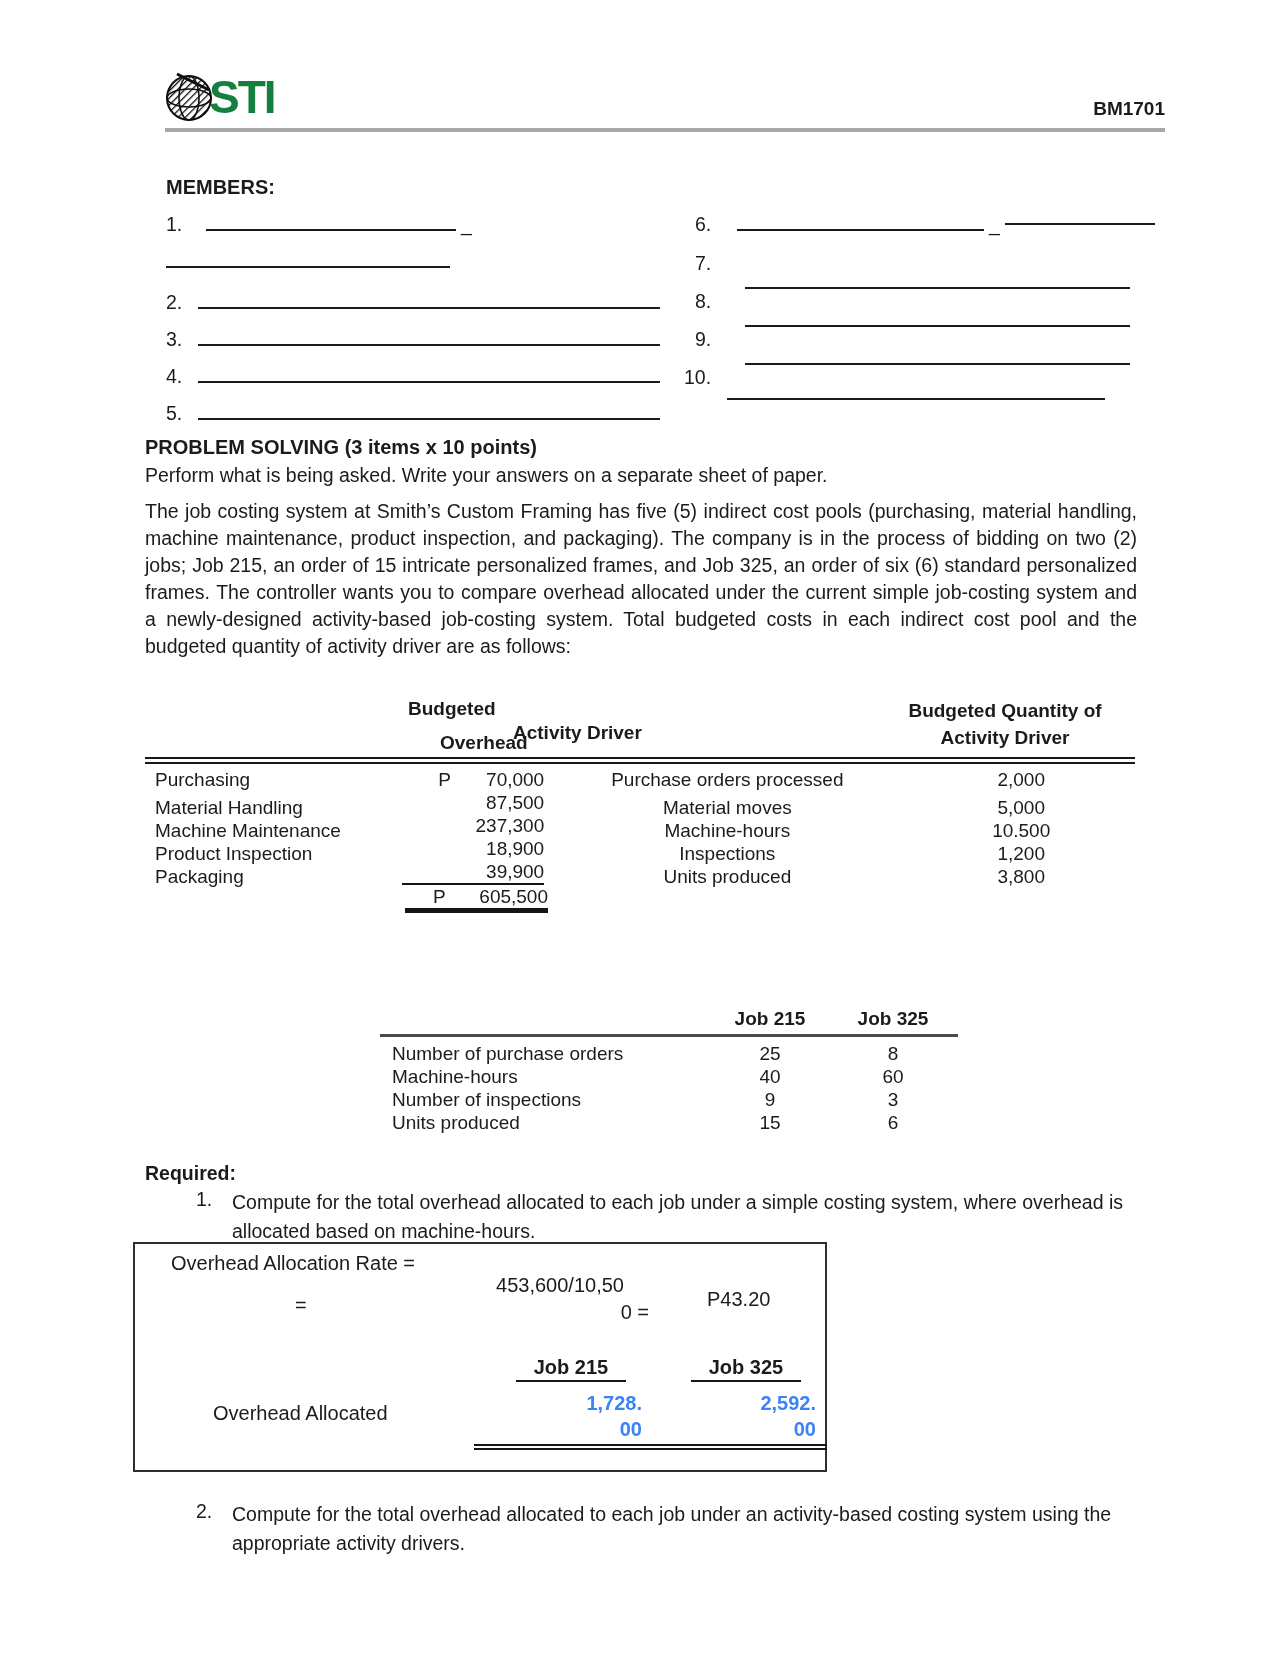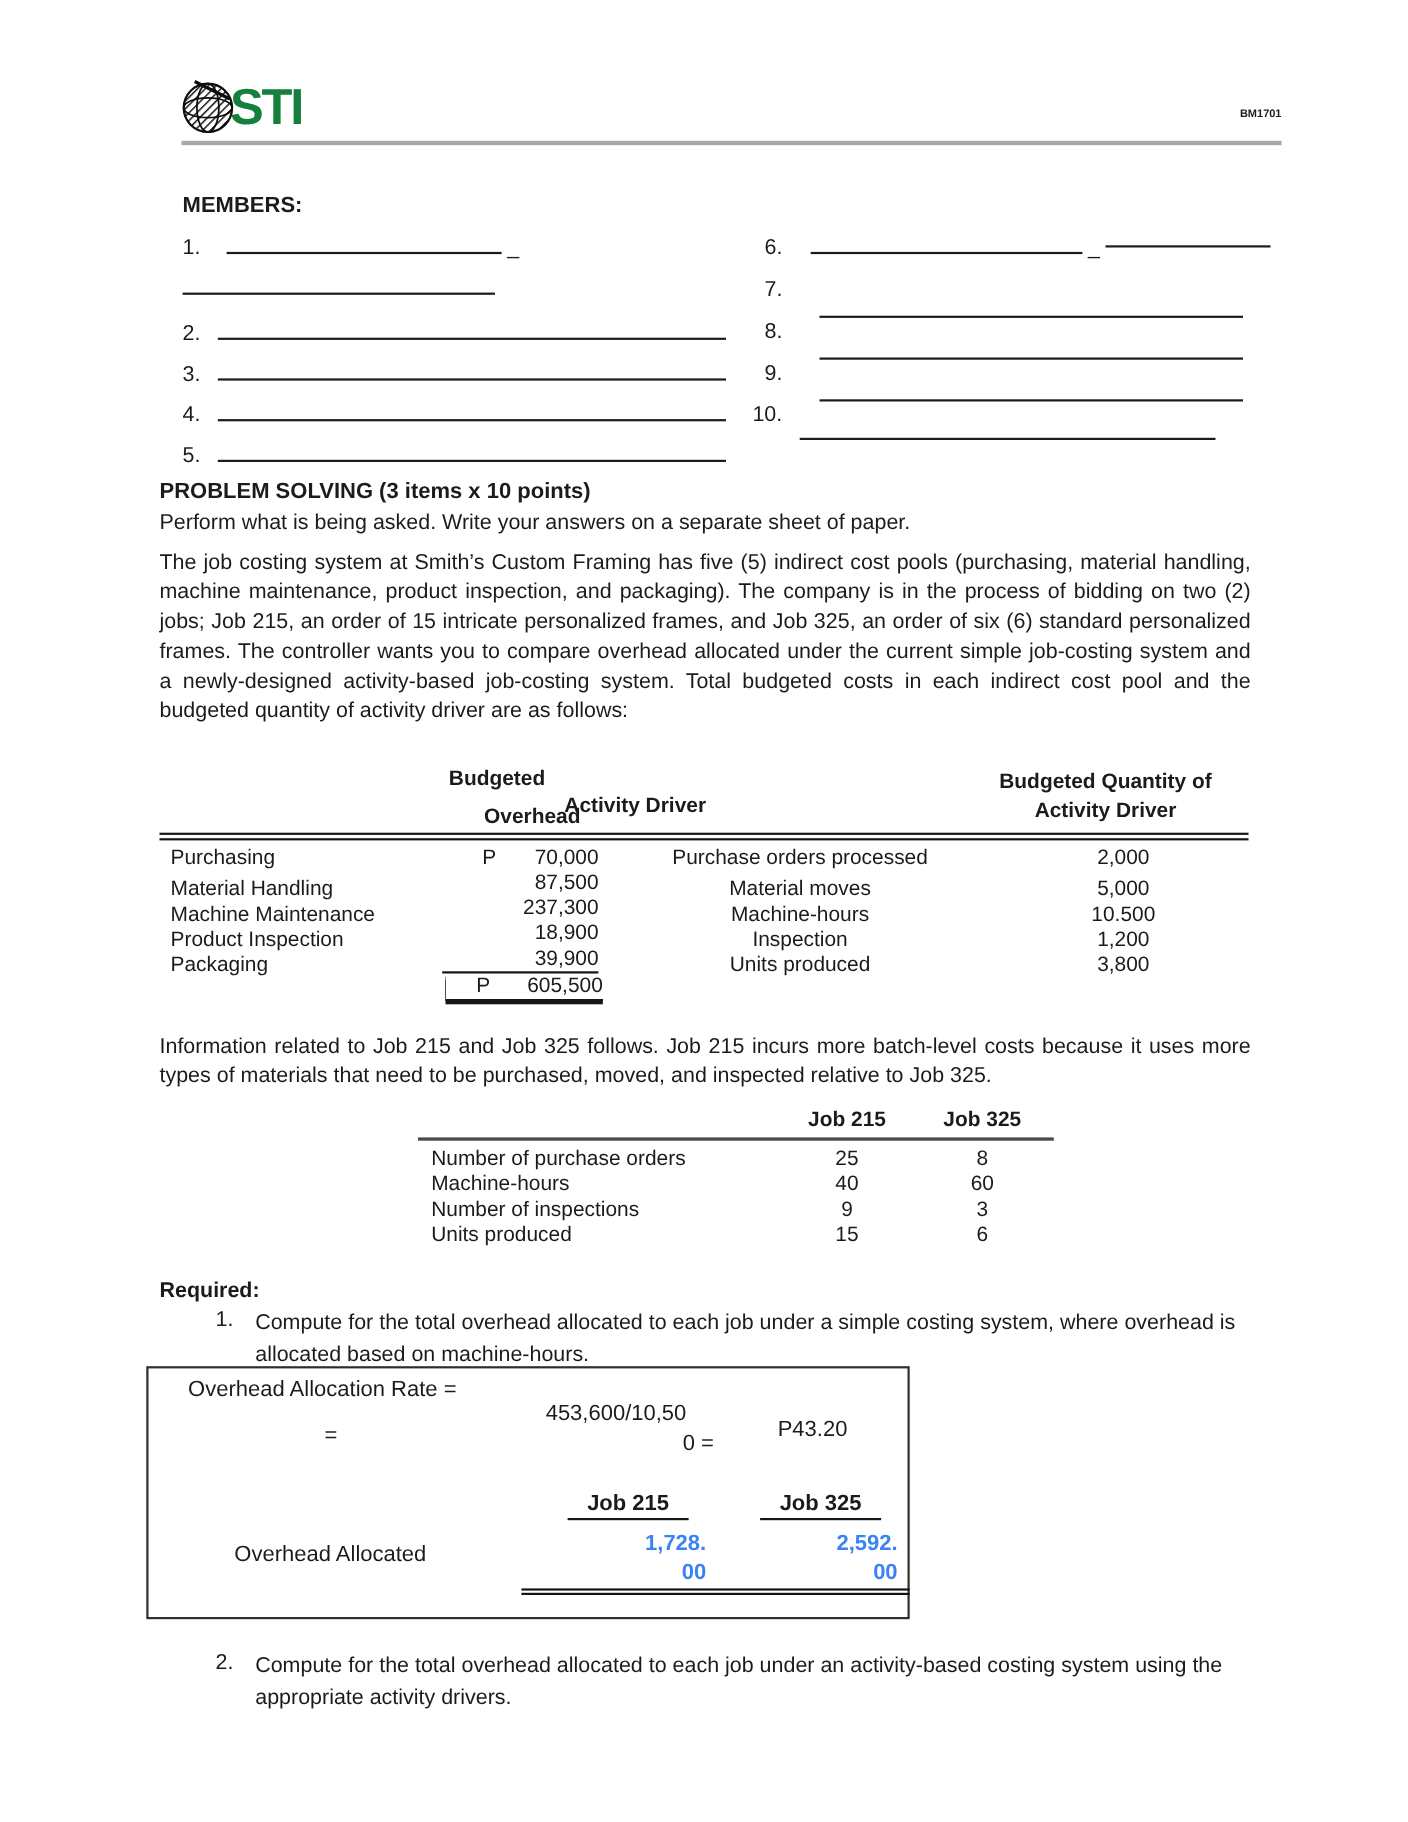--- a/index.html
+++ b/index.html
@@ -62,21 +62,21 @@
           </pattern>
         </defs>
         <circle cx="26" cy="30" r="22" fill="url(#hatch)" stroke="#0d0d0d" stroke-width="2"></circle>
         <ellipse cx="26" cy="30" rx="10" ry="22" fill="none" stroke="#0d0d0d" stroke-width="1.6"></ellipse>
         <ellipse cx="26" cy="30" rx="22" ry="9" fill="none" stroke="#0d0d0d" stroke-width="1.6"></ellipse>
         <line x1="14" y1="6" x2="46" y2="22" stroke="#0d0d0d" stroke-width="3"></line>
       </svg>
     </span>
     <span class="logo-text">STI</span>
   </div>
-  <div class="abs b" style="left:1040px;top:98px;width:125px;text-align:right;font-size:10px;">BM1701</div>
+  <div class="abs b" style="left:1040px;top:98px;width:125px;text-align:right;font-size:19px;">BM1701</div>
 
   <div class="abs gray-rule" style="left:165px;top:128px;width:1000px;"></div>
 
 
   <div class="abs b fs20" style="left:166px;top:176px;">MEMBERS:</div>
 
   <div class="abs fs195" style="left:166px;top:210px;">
     <span>1.</span>
     <span class="blank" style="width:250px;margin-left:18px;"></span>
     <span>_</span>
@@ -163,21 +163,21 @@
           </span>
         <span class="c3">Machine-hours</span>
         <span class="c4">10.500</span>
       </div>
       <div class="t1-row">
         <span class="c1">Product Inspection</span>
         <span class="c2">
             <span class="cur"></span>
             <span class="amt">18,900</span>
           </span>
-        <span class="c3">Inspection</span>
+        <span class="c3">Inspections</span>
         <span class="c4">1,200</span>
       </div>
       <div class="t1-row">
         <span class="c1">Packaging</span>
         <span class="c2 uline">
             <span class="cur"></span>
             <span class="amt">39,900</span>
           </span>
         <span class="c3">Units produced</span>
         <span class="c4">3,800</span>
@@ -185,21 +185,20 @@
       <div class="t1-row" style="margin-top:2px;">
         <span class="c1"></span>
         <span class="c2 dbl-under" style="padding-left:28px;">
           <span class="cur">P</span>
           <span class="amt">605,500</span>
         </span>
       </div>
     </div>
   </div>
 
-  <div class="abs fs195 just" style="left:145px;top:938px;width:992px;">Information related to Job 215 and Job 325 follows. Job 215 incurs more batch-level costs because it uses more types of materials that need to be purchased, moved, and inspected relative to Job 325.</div>
 
   <div class="abs t2" style="left:380px;top:1008px;">
     <div class="t2-row b">
       <span class="cl"></span>
       <span class="cA">Job 215</span>
       <span class="cB">Job 325</span>
     </div>
     <div class="t2-rule"></div>
     <div class="t2-row">
       <span class="cl">Number of purchase orders</span>

